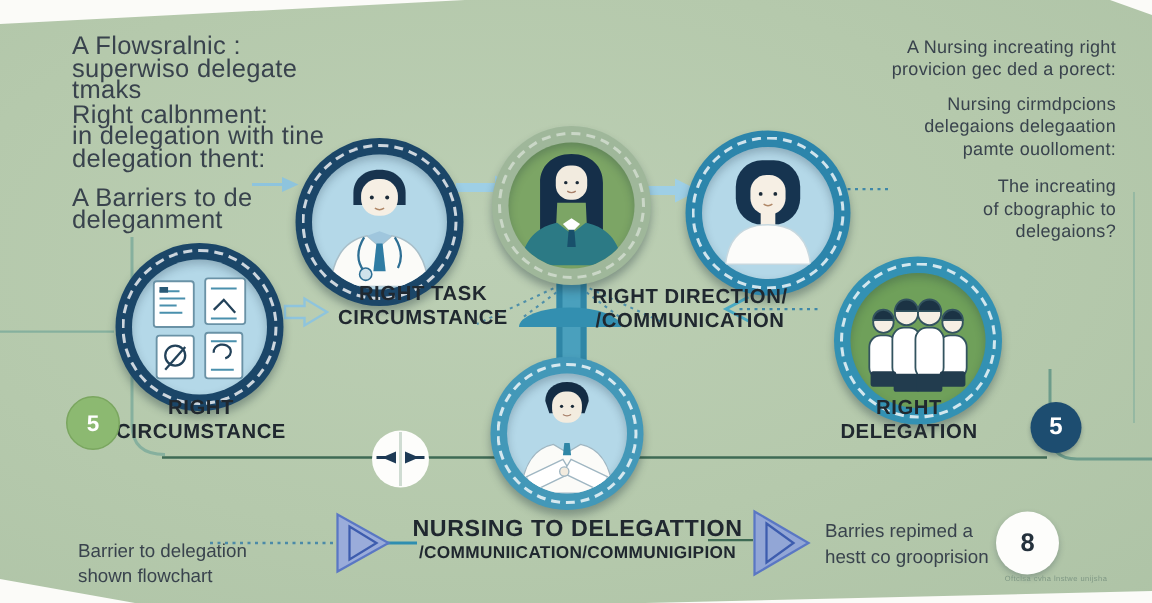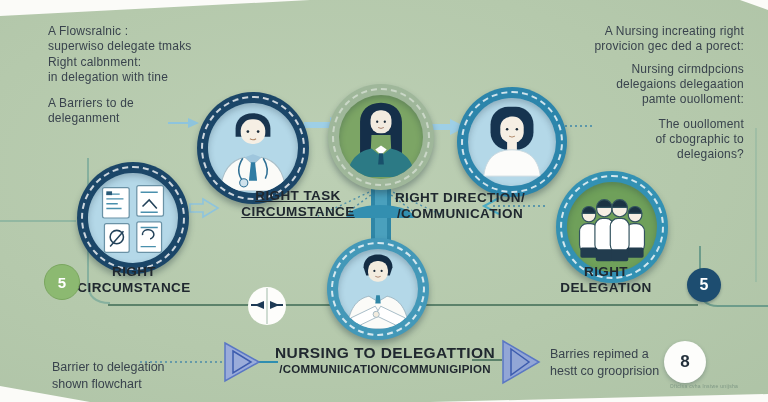--- a/index.html
+++ b/index.html
@@ -8,21 +8,21 @@
   .abs{position:absolute;}
   .panel{position:absolute;left:-14px;top:-8px;width:800px;height:418px;
          background:radial-gradient(ellipse at 42% 42%, #bccfb4 0%, #b5c9ac 55%, #aec3a6 100%);
          transform:rotate(-0.6deg);}
   .wedge{position:absolute;background:#fbfbf8;}
   svg.overlay{position:absolute;left:0;top:0;}
   
   .title{left:169px;top:5px;width:432px;text-align:center;color:#1c3b5e;
          font-weight:bold;font-size:26px;line-height:27px;letter-spacing:.5px;}
   
-  .note{color:#39434d;font-size:12px;line-height:14.5px;letter-spacing:.2px;}
+  .note{color:#39434d;font-size:17px;line-height:14.5px;letter-spacing:.2px;}
   .note .grp{margin:0 0 0 0;}
   .note .g2{margin-top:2px;} .note .g3{margin-top:12px;}
   .note-tr{text-align:right;font-size:12px;line-height:15px;}
   .note-tr .g2{margin-top:8px;} .note-tr .g3{margin-top:10px;}
   
   .node{border-radius:50%;box-shadow:0 4px 6px rgba(25,45,55,.35);}
   .ring-navy{background:#1b4668;} .ring-teal{background:#2c85ab;}
   .dash{position:absolute;left:4px;top:4px;right:4px;bottom:4px;border-radius:50%;
         border:2px dashed rgba(255,255,255,.78);}
   .inner{position:absolute;left:11px;top:11px;right:11px;bottom:11px;border-radius:50%;
@@ -109,39 +109,40 @@
 
 
   <div class="abs note" style="left:48px;top:24px;width:182px;">
     <div class="grp">
         <div>A Flowsralnic :</div>
       <div>superwiso delegate tmaks</div>
       </div>
     <div class="grp g2">
         <div>Right calbnment:</div>
       <div>in delegation with tine</div>
+      <div>delegation thent:</div>
       </div>
     <div class="grp g3">
         <div>A Barriers to de</div>
       <div>deleganment</div>
       </div>
   </div>
 
   <div class="abs note note-tr" style="left:552px;top:24px;width:192px;">
     <div class="grp">
         <div>A Nursing increating right</div>
       <div>provicion gec ded a porect:</div>
       </div>
     <div class="grp g2">
         <div>Nursing cirmdpcions</div>
       <div>delegaions  delegaation</div>
       <div>pamte ouolloment:</div>
       </div>
     <div class="grp g3">
-        <div>The ouolloment</div>
+        <div>The increating</div>
       <div>of cbographic to</div>
       <div>delegaions?</div>
       </div>
   </div>
 
   <div class="abs node ring-navy" style="left:197px;top:92px;width:112px;height:112px;">
     <div class="dash"></div>
     <div class="inner bg-blue">
       <svg width="82" height="86" viewBox="0 0 80 84">
         <path d="M40 8c-11 0-17 7-17 15v8h34v-8c0-8-6-15-17-15z" fill="#18344f"></path>
@@ -255,21 +256,21 @@
         <g fill="#223c4e">
           <rect x="11" y="66" width="20" height="12" rx="2"></rect>
             <rect x="65" y="66" width="20" height="12" rx="2"></rect>
           <rect x="29" y="68" width="20" height="14" rx="2"></rect>
             <rect x="47" y="68" width="20" height="14" rx="2"></rect>
         </g>
       </svg>
     </div>
   </div>
 
-  <div class="abs nlabel" style="left:223px;top:188px;width:150px;text-decoration:underline;">
+  <div class="abs nlabel" style="left:207px;top:188px;width:150px;">
     <div>RIGHT TASK</div>
     <div>CIRCUMSTANCE</div>
   </div>
   <div class="abs nlabel" style="left:385px;top:190px;width:150px;">
     <div>RIGHT DIRECTION/</div>
     <div>/COMMUNICATION</div>
   </div>
   <div class="abs nlabel" style="left:59px;top:264px;width:150px;">
     <div>RIGHT</div>
     <div>CIRCUMSTANCE</div>

